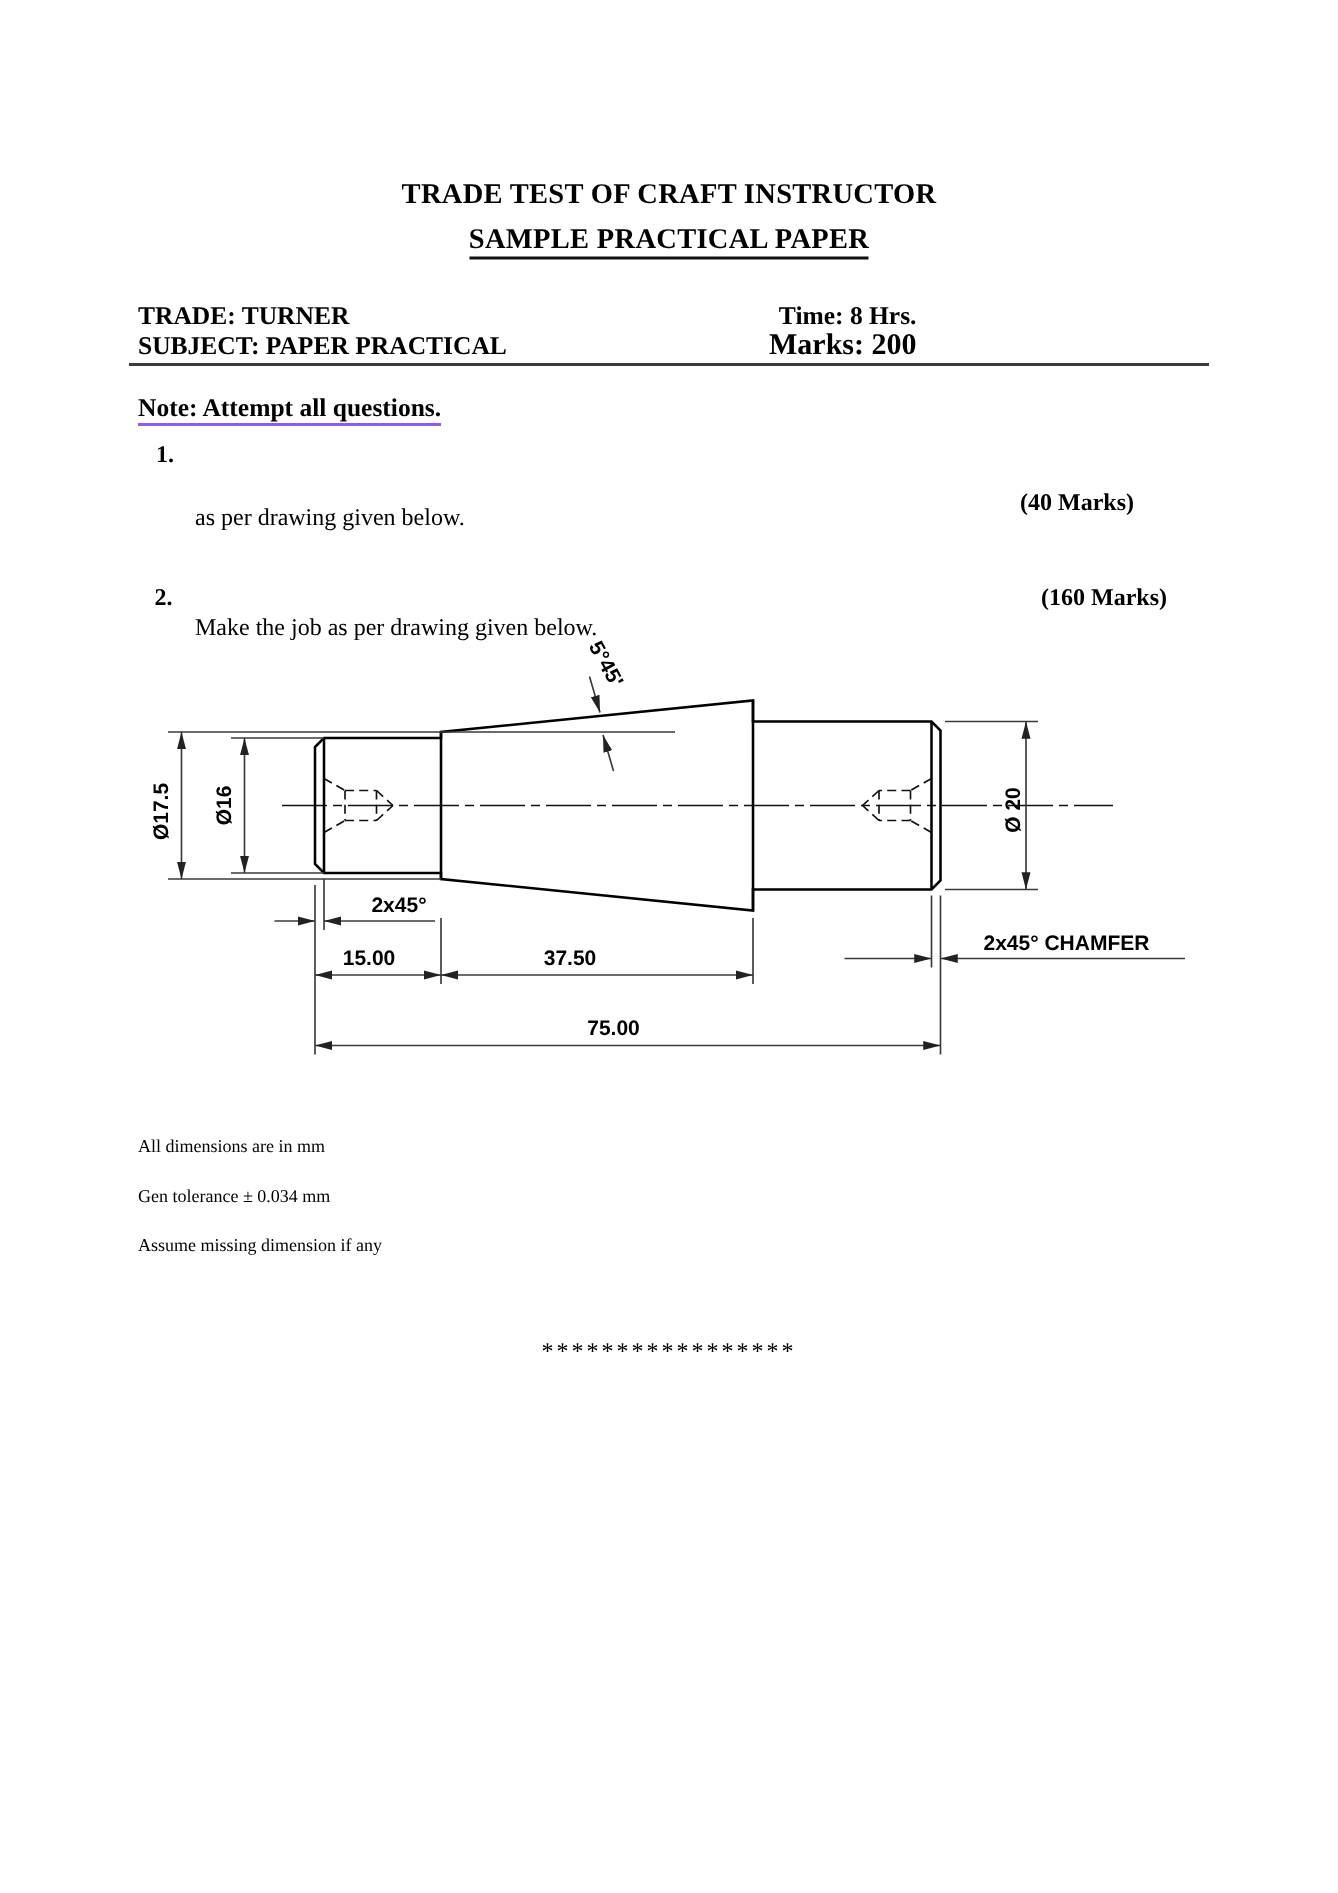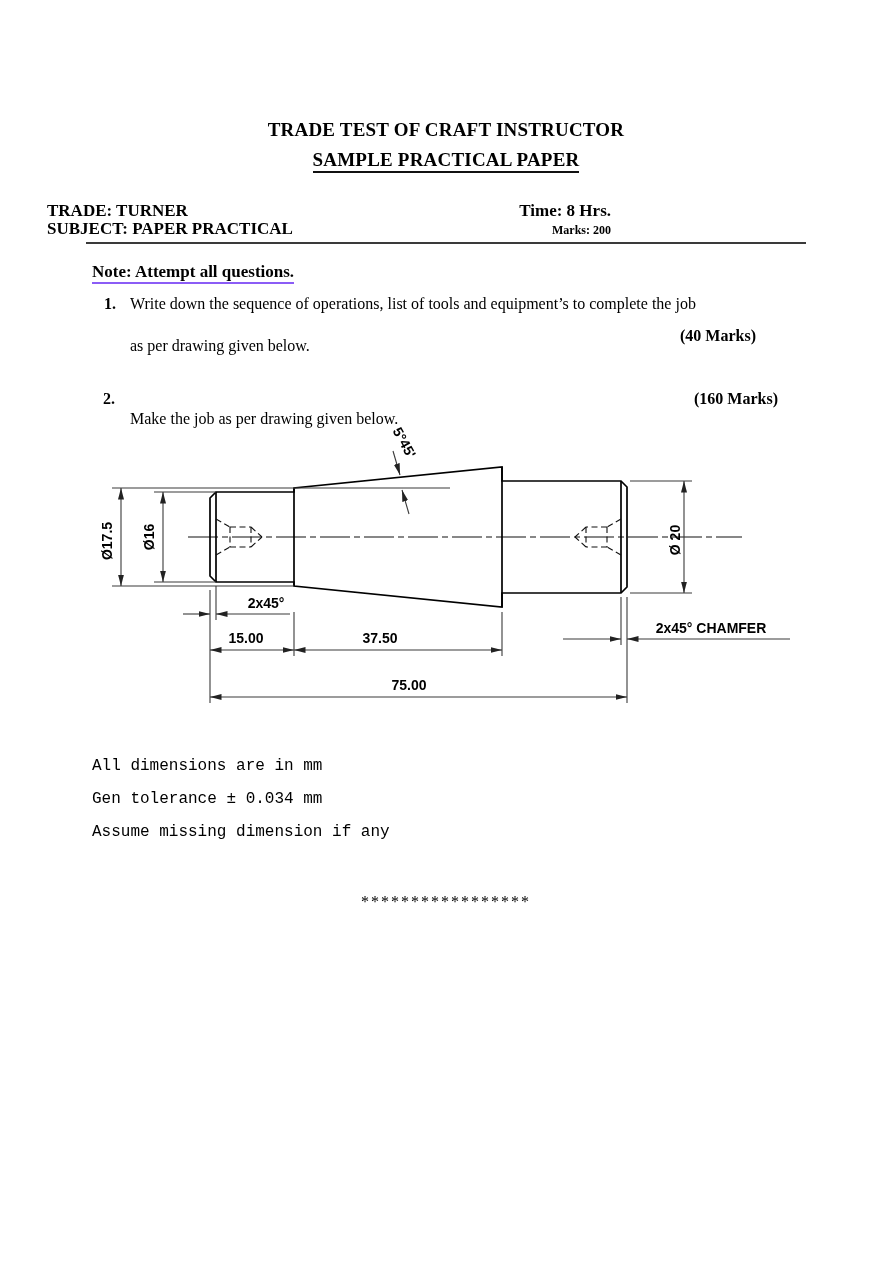--- a/index.html
+++ b/index.html
@@ -3,32 +3,32 @@
 <meta charset="utf-8">
 <style>
   html,body{margin:0;padding:0;background:#fff;}
   .page{position:relative;width:892px;height:1262px;background:#ffffff;overflow:hidden;
         font-family:"Liberation Serif", serif;color:#000;}
   .abs{position:absolute;white-space:nowrap;}
   .title{top:119px;left:0;width:892px;text-align:center;font-size:19px;font-weight:bold;letter-spacing:0.2px;}
   .subtitle{top:149px;left:0;width:892px;text-align:center;font-size:19px;font-weight:bold;}
   .subtitle span{border-bottom:2px solid #111;padding-bottom:1px;letter-spacing:0.2px;}
   .hrow{left:0;width:711px;display:flex;justify-content:space-between;align-items:baseline;
-        box-sizing:border-box;padding-left:47px;padding-right:100px;}
+        box-sizing:border-box;padding-left:92px;padding-right:100px;}
   .hrow1{top:201px;}
   .hrow2{top:219px;}
   .h17{font-size:17px;font-weight:bold;}
-  .h20{font-size:12px;font-weight:bold;}
+  .h20{font-size:20px;font-weight:bold;}
   .rule{top:242px;left:86px;width:720px;height:2px;background:#3a3a3a;}
   .note{top:262px;left:92px;font-size:17px;font-weight:bold;}
   .note span{border-bottom:2px solid #8b5cf6;padding-bottom:1px;}
   .qnum{font-size:16px;font-weight:bold;}
   .qtext{font-size:16px;}
   .qmarks{font-size:16px;font-weight:bold;}
-  .fnote{font-size:16px;font-family:Liberation Mono, monospace;}
+  .fnote{font-size:12px;}
   .stars{top:893px;left:0;width:892px;text-align:center;font-size:16px;letter-spacing:2px;}
   svg text{font-family:"Liberation Sans", sans-serif;font-weight:bold;font-size:14px;fill:#000;}
   .outline{stroke:#000;stroke-width:1.7;fill:none;stroke-linejoin:miter;}
   .dim{stroke:#3a3a3a;stroke-width:1.1;fill:none;}
   .hid{stroke:#111;stroke-width:1.1;fill:none;stroke-dasharray:6 3.5;}
   .cl{stroke:#111;stroke-width:1.1;fill:none;stroke-dasharray:30 4 6 4;}
 </style>
 </head>
 <body>
 
@@ -44,21 +44,20 @@
   <div class="abs hrow hrow2">
     <span class="h17">SUBJECT: PAPER PRACTICAL</span>
     <span class="h20">Marks: 200</span>
   </div>
 
   <div class="abs rule"></div>
 
   <div class="abs note"><span>Note: Attempt all questions.</span></div>
 
   <div class="abs qnum" style="top:295px;left:104px;">1.</div>
-  <div class="abs qtext" style="top:295px;left:130px;">Write down the sequence of operations, list of tools and equipment’s to complete the job</div>
   <div class="abs qtext" style="top:337px;left:130px;">as per drawing given below.</div>
   <div class="abs qmarks" style="top:327px;right:136px;">(40 Marks)</div>
 
   <div class="abs qnum" style="top:390px;left:103px;">2.</div>
   <div class="abs qtext" style="top:390px;left:130px;margin-top:20px;">Make the job as per drawing given below.</div>
   <div class="abs qmarks" style="top:390px;right:114px;">(160 Marks)</div>
 
   <svg class="abs" style="top:413px;left:80px;" width="740" height="300" viewBox="80 413 740 300">
     <defs>
       <marker id="arr" viewBox="0 0 12 8" refX="11.5" refY="4" markerWidth="12" markerHeight="8" markerUnits="userSpaceOnUse" orient="auto-start-reverse">

